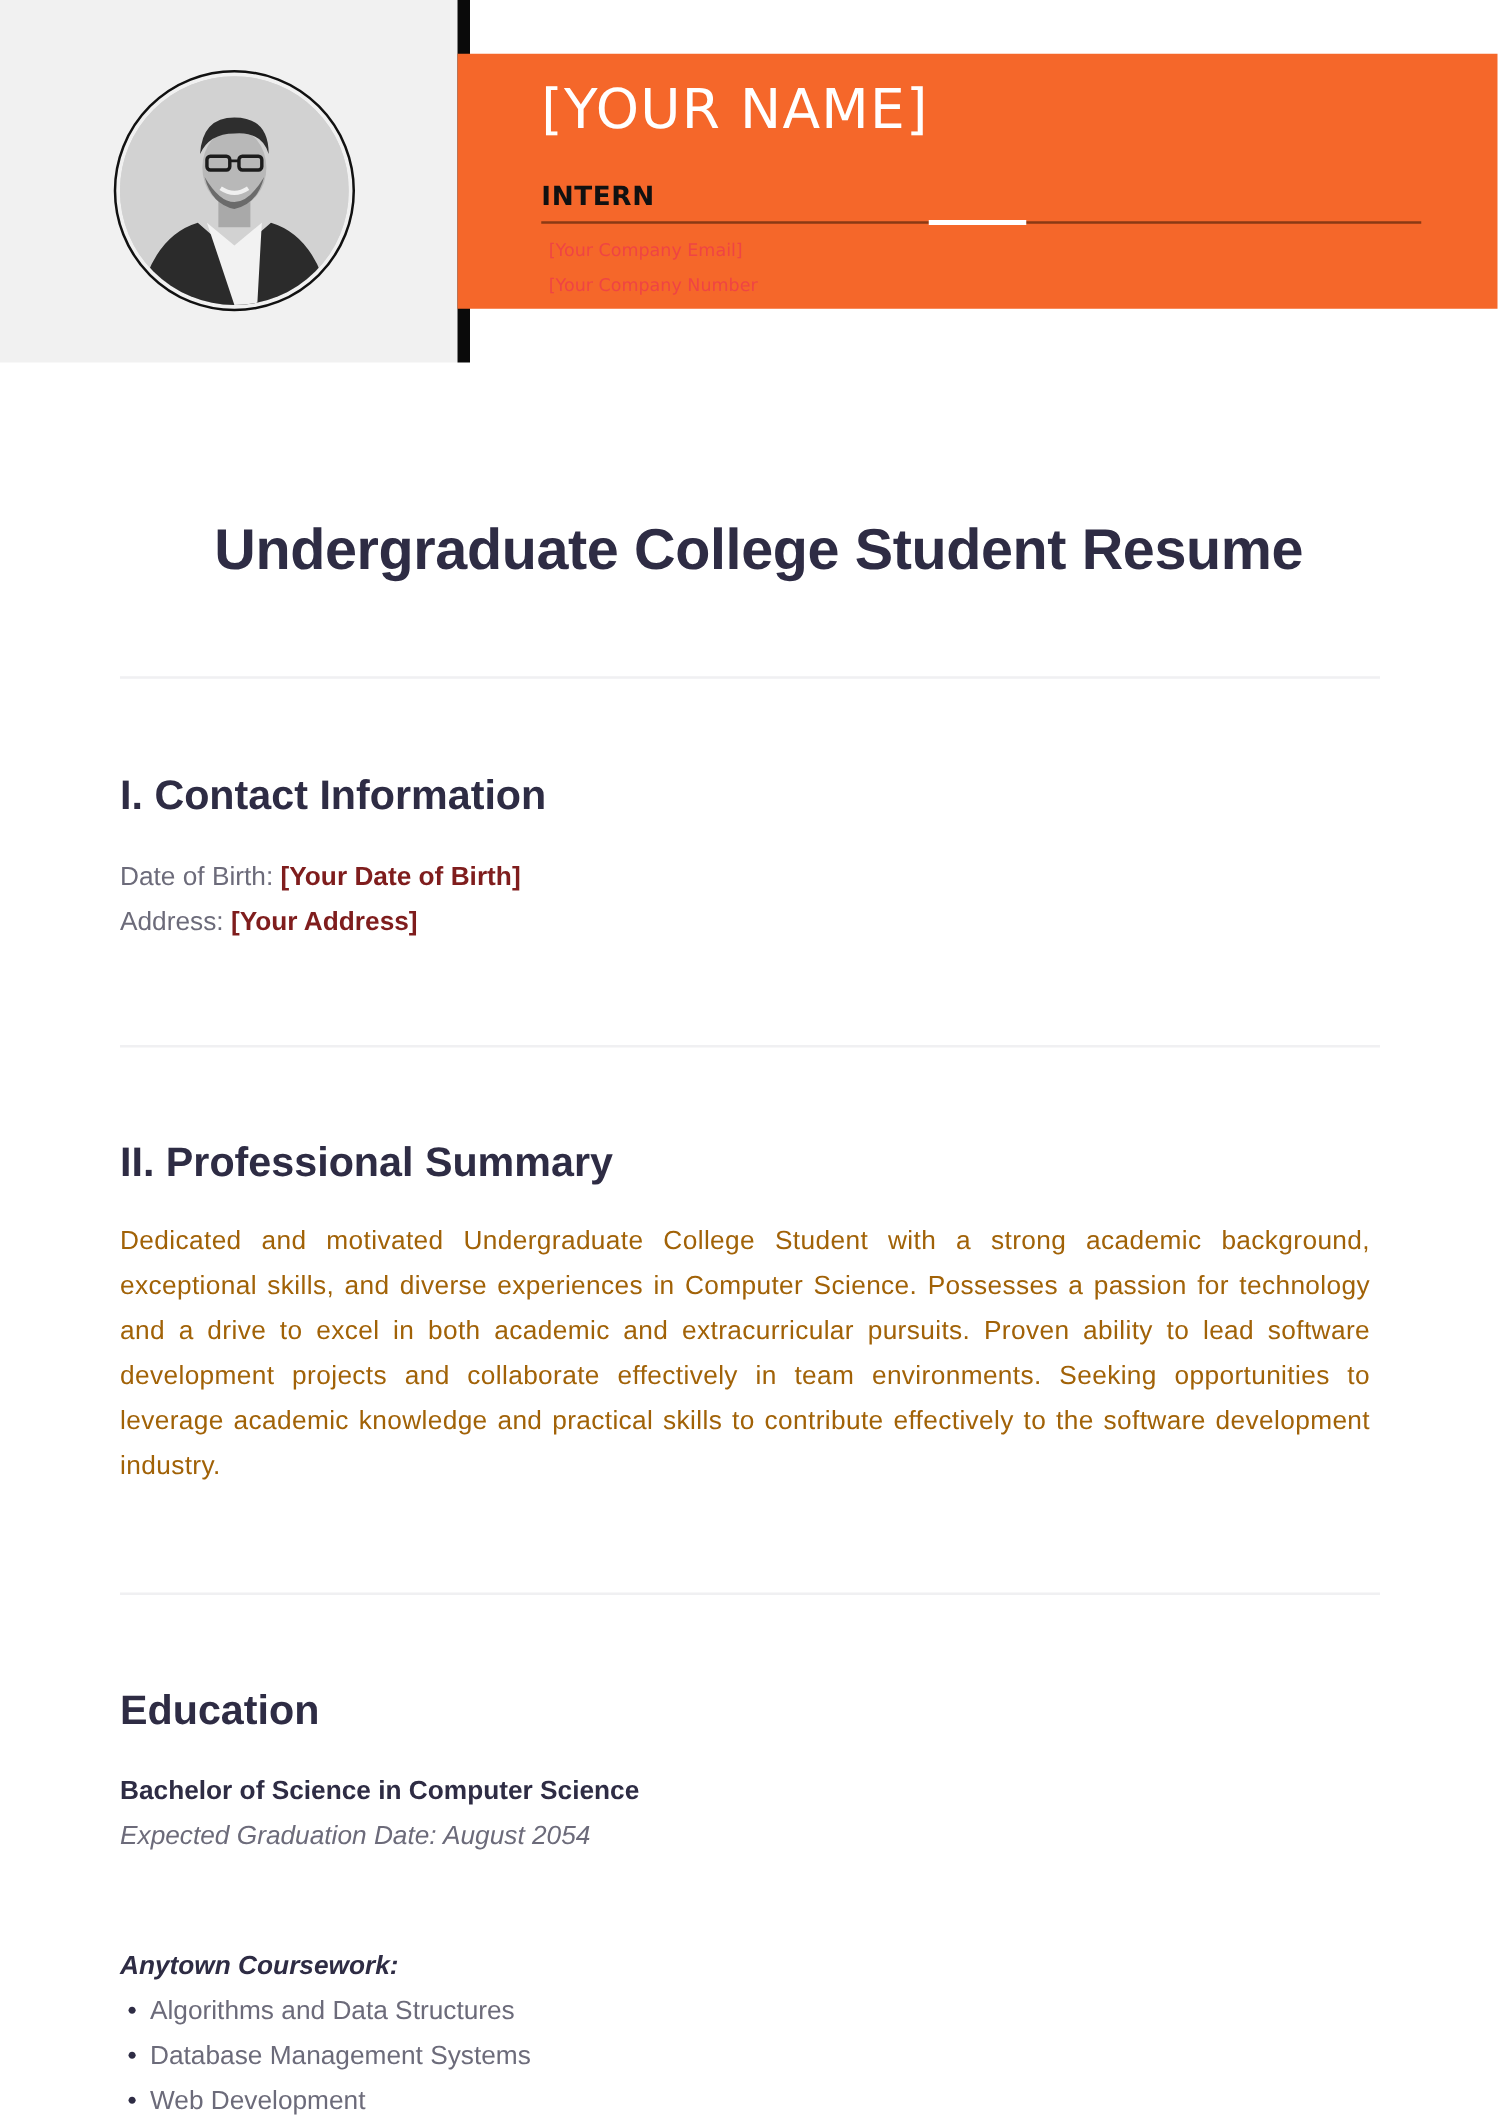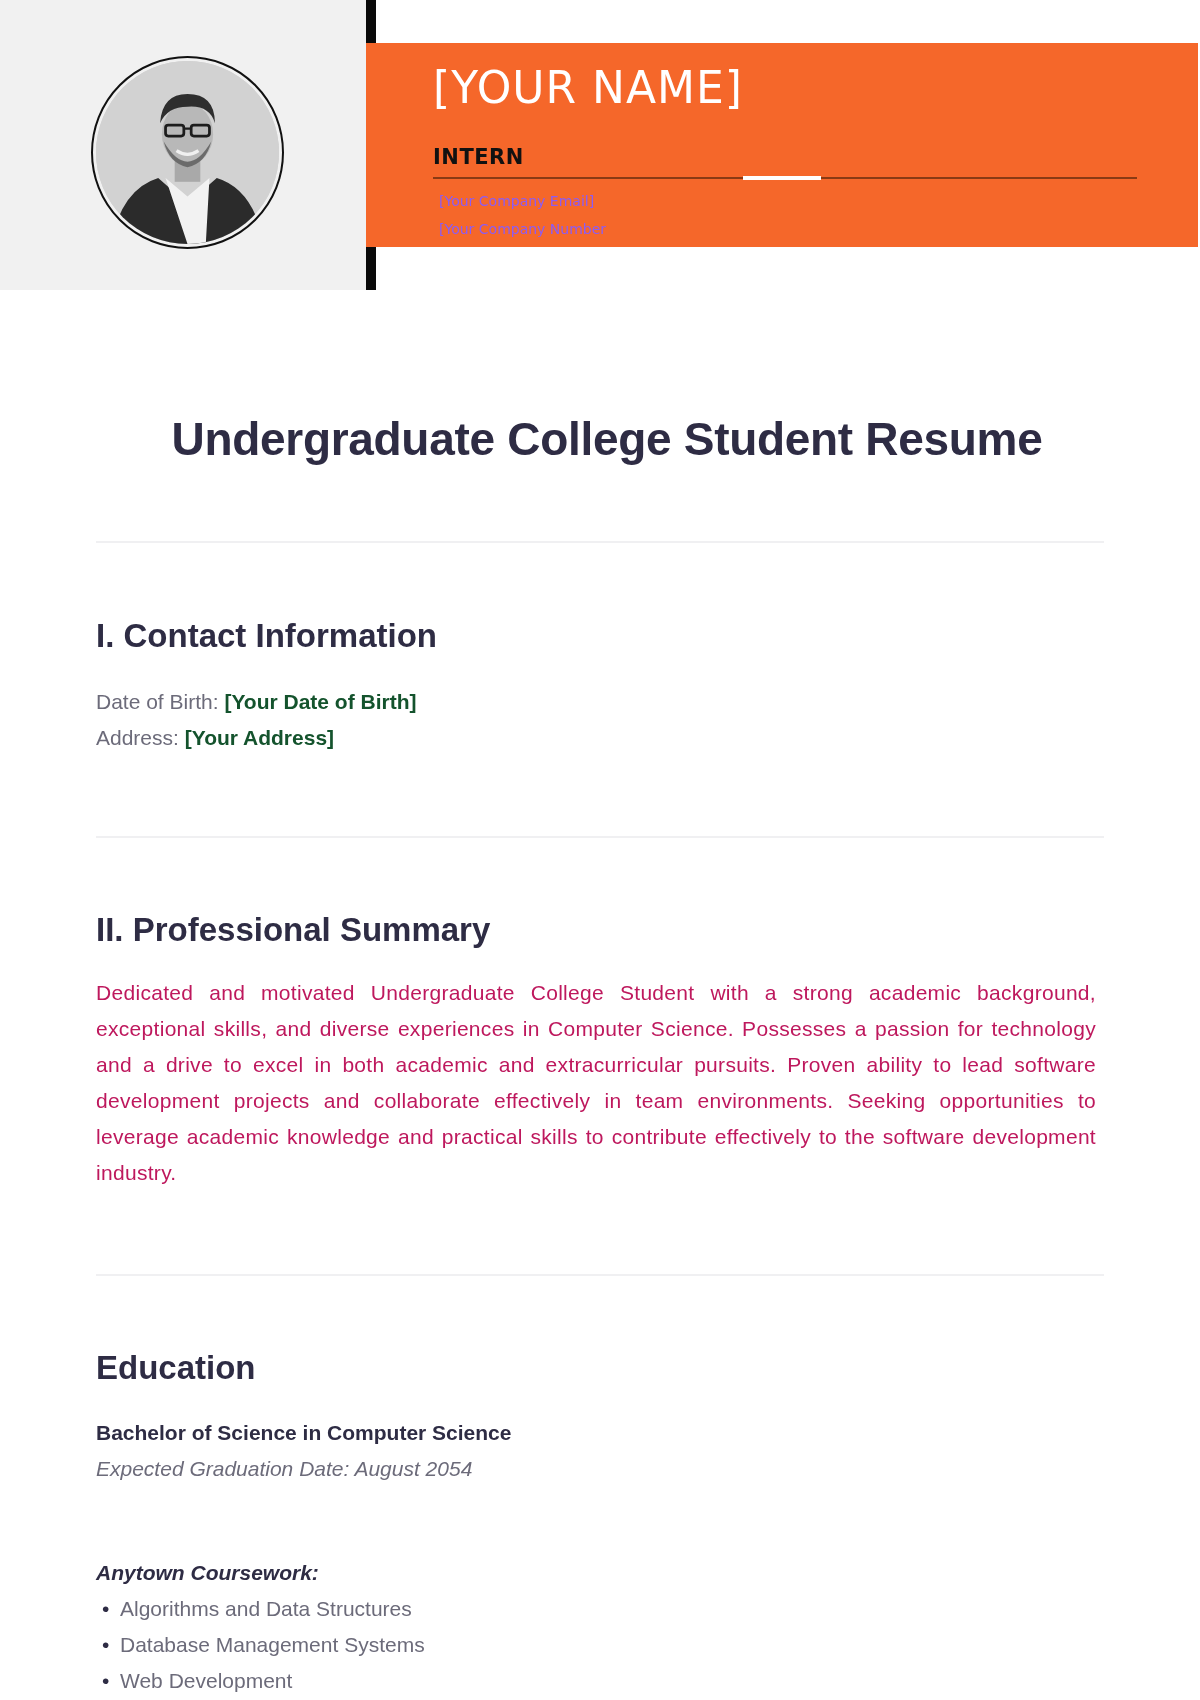--- a/index.html
+++ b/index.html
@@ -13,41 +13,41 @@
   .photo { width: 100%; height: 100%; border-radius: 50%; overflow: hidden; background: #cfcfcf; position: relative; }
   .photo svg { width: 100%; height: 100%; display: block; }
   .black-bar { position: absolute; left: 366px; top: 0; width: 10px; height: 290px; background: #0a0a0a; }
   .orange-bar { position: absolute; left: 366px; top: 43px; width: 832px; height: 204px; background: #f5672a; }
   .your-name { position: absolute; left: 433px; top: 62px; font-size: 44px; font-weight: 300; color: #ffffff;
                letter-spacing: 1px; font-family: "DejaVu Sans", sans-serif; font-weight: normal; }
   .role { position: absolute; left: 433px; top: 145px; font-size: 21px; font-weight: bold; color: #111111;
           font-family: "DejaVu Sans", sans-serif; letter-spacing: 0.5px; }
   .role-line { position: absolute; left: 433px; top: 177px; width: 704px; height: 2px; background: #8a3a14; }
   .role-line-accent { position: absolute; left: 743px; top: 176px; width: 78px; height: 4px; background: #ffffff; }
-  .contact-line { position: absolute; left: 439px; font-size: 14px; color: #8b5cf6; font-family: "DejaVu Sans", sans-serif; }
+  .contact-line { position: absolute; left: 439px; font-size: 14px; color: #ef4444; font-family: "DejaVu Sans", sans-serif; }
   .contact-email { top: 193px; }
   .contact-number { top: 221px; }
 
   .title { position: absolute; left: 0; width: 1200px; top: 412px; text-align: center; font-size: 46px; font-weight: bold;
            color: #2e2c44; letter-spacing: -0.3px; padding-left: 14px; }
   .divider { position: absolute; left: 96px; width: 1008px; height: 2px; background: #f0f0f2; }
   .div-1 { top: 541px; }
   .div-2 { top: 836px; }
   .div-3 { top: 1274px; }
 
   .section-heading { position: absolute; left: 96px; font-size: 33px; font-weight: bold; color: #2e2c44; }
   .sh-contact { top: 617px; }
   .sh-summary { top: 911px; }
   .sh-education { top: 1349px; }
 
   .contact-block { position: absolute; left: 96px; top: 684px; font-size: 21px; line-height: 36px; color: #6c6b7a; }
-  .contact-block .val { font-weight: bold; color: #14532d; }
+  .contact-block .val { font-weight: bold; color: #7f1d1d; }
 
   .summary { position: absolute; left: 96px; top: 975px; width: 1000px; font-size: 21px; line-height: 36px;
-             color: #be185d; text-align: justify; letter-spacing: 0.3px; }
+             color: #a16207; text-align: justify; letter-spacing: 0.3px; }
 
   .edu { position: absolute; left: 96px; top: 1415px; font-size: 21px; line-height: 36px; color: #6c6b7a; }
   .edu .degree { font-weight: bold; color: #2e2c44; }
   .edu .grad { font-style: italic; }
   .coursework { position: absolute; left: 96px; top: 1555px; font-size: 21px; line-height: 36px; color: #6c6b7a; }
   .coursework .cw-label { font-weight: bold; font-style: italic; color: #2e2c44; }
   .coursework ul { list-style: none; }
   .coursework li { padding-left: 6px; }
   .coursework li .bullet { display: inline-block; width: 18px; color: #2e2c44; }
 </style>

